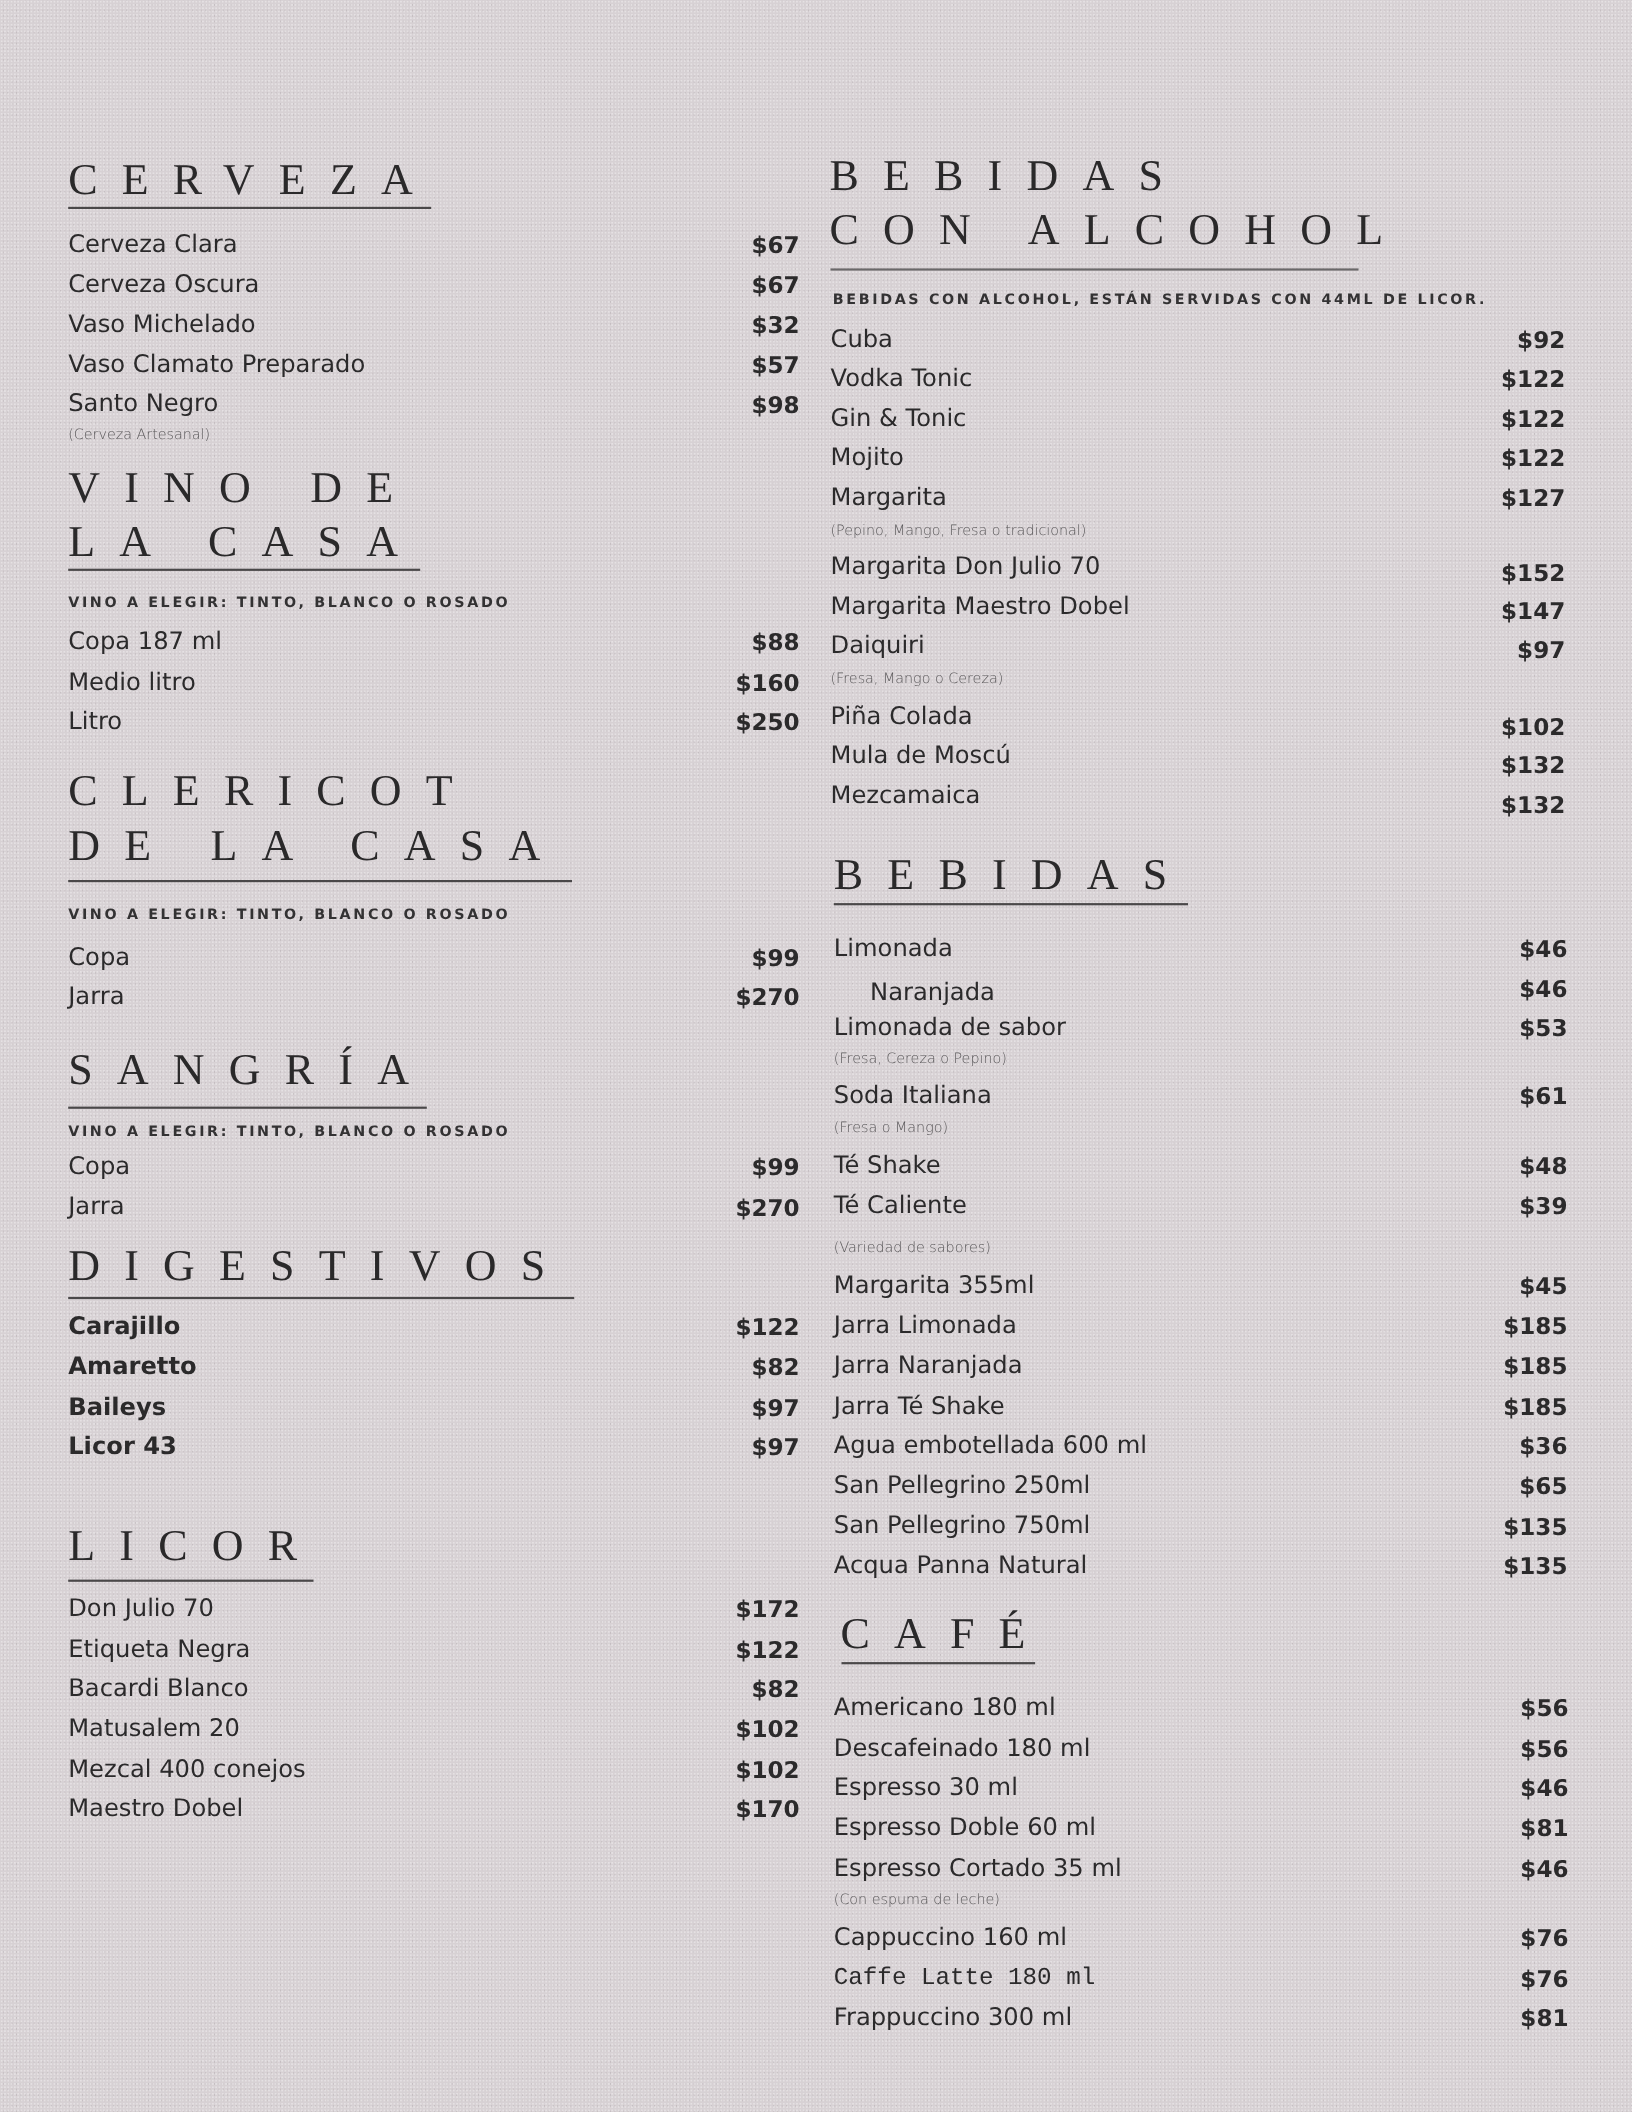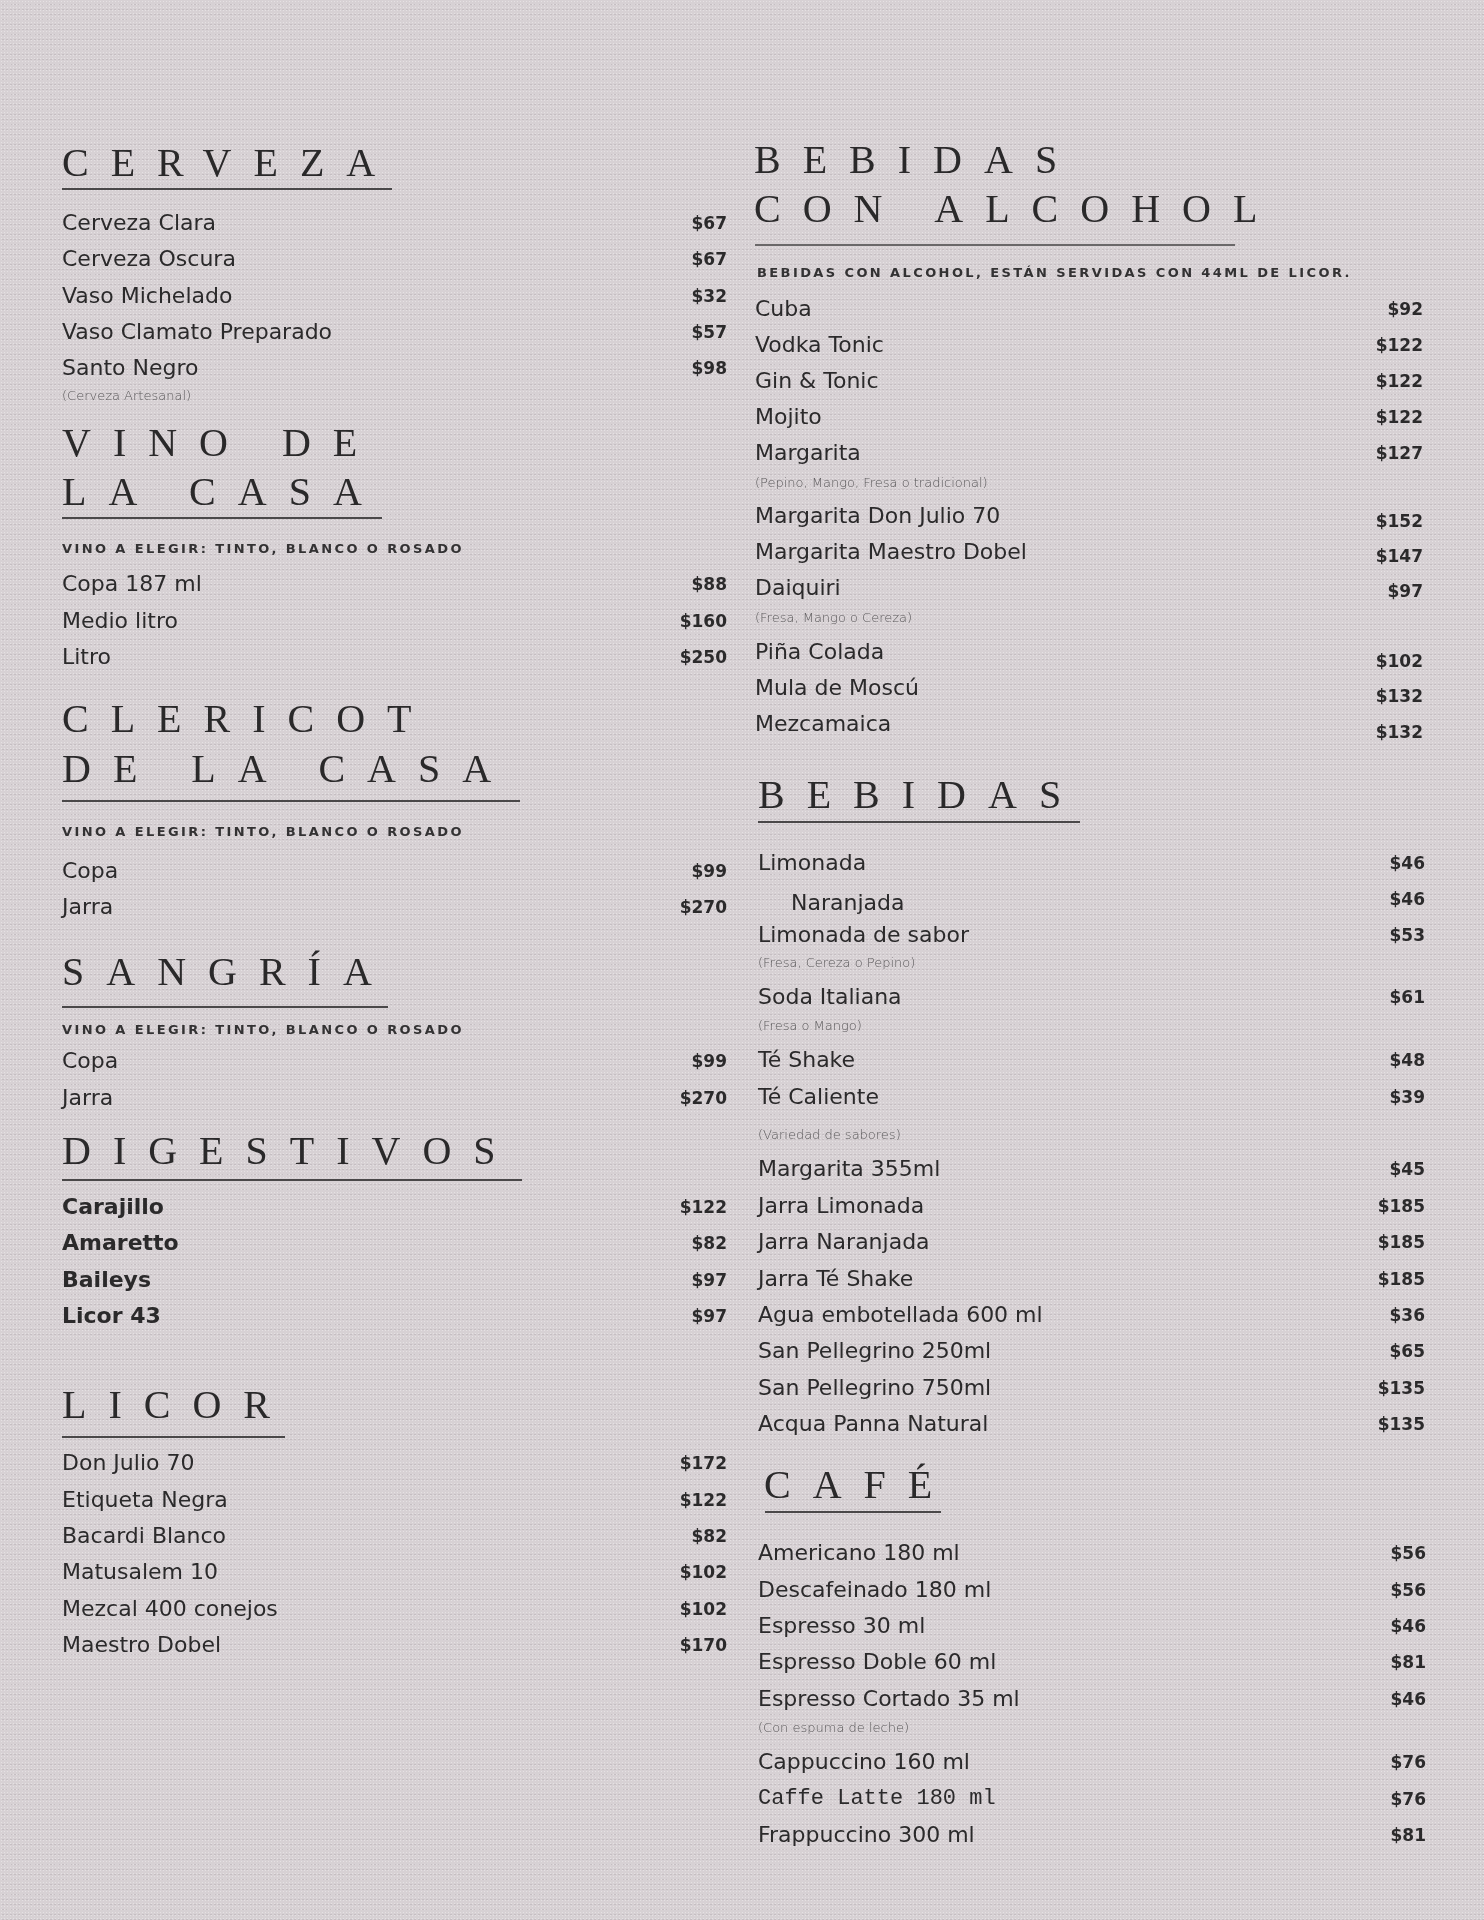--- a/index.html
+++ b/index.html
@@ -29,21 +29,21 @@
   }
   .item {
     position: absolute; white-space: nowrap;
     font-family: "DejaVu Sans", sans-serif;
     font-size: 22px; line-height: 26px; color: #2b2a2b; font-weight: 500;
   }
   .bold { font-weight: bold; }
   .price {
     position: absolute; white-space: nowrap; text-align: center;
     font-family: "DejaVu Sans", sans-serif;
-    font-size: 17px; line-height: 26px; color: #2b2a2b; font-weight: bold;
+    font-size: 21px; line-height: 26px; color: #2b2a2b; font-weight: bold;
   }
   .sub {
     position: absolute; white-space: nowrap;
     font-family: "DejaVu Sans", sans-serif;
     font-size: 13px; line-height: 20px; color: #5a585a; font-weight: 300;
   }
 </style>
 </head>
 <body>
 
@@ -153,21 +153,21 @@
     </div>
     <div>
       <span class="item" style="left:62px;top:1487px;">Etiqueta Negra</span>
       <span class="price" style="right:757px;top:1487px;">$122</span>
     </div>
     <div>
       <span class="item" style="left:62px;top:1523px;">Bacardi Blanco</span>
       <span class="price" style="right:757px;top:1523px;">$82</span>
     </div>
     <div>
-      <span class="item" style="left:62px;top:1559px;">Matusalem 10</span>
+      <span class="item" style="left:62px;top:1559px;">Matusalem 20</span>
       <span class="price" style="right:757px;top:1559px;">$102</span>
     </div>
     <div>
       <span class="item" style="left:62px;top:1596px;">Mezcal 400 conejos</span>
       <span class="price" style="right:757px;top:1596px;">$102</span>
     </div>
     <div>
       <span class="item" style="left:62px;top:1632px;">Maestro Dobel</span>
       <span class="price" style="right:757px;top:1632px;">$170</span>
     </div>

